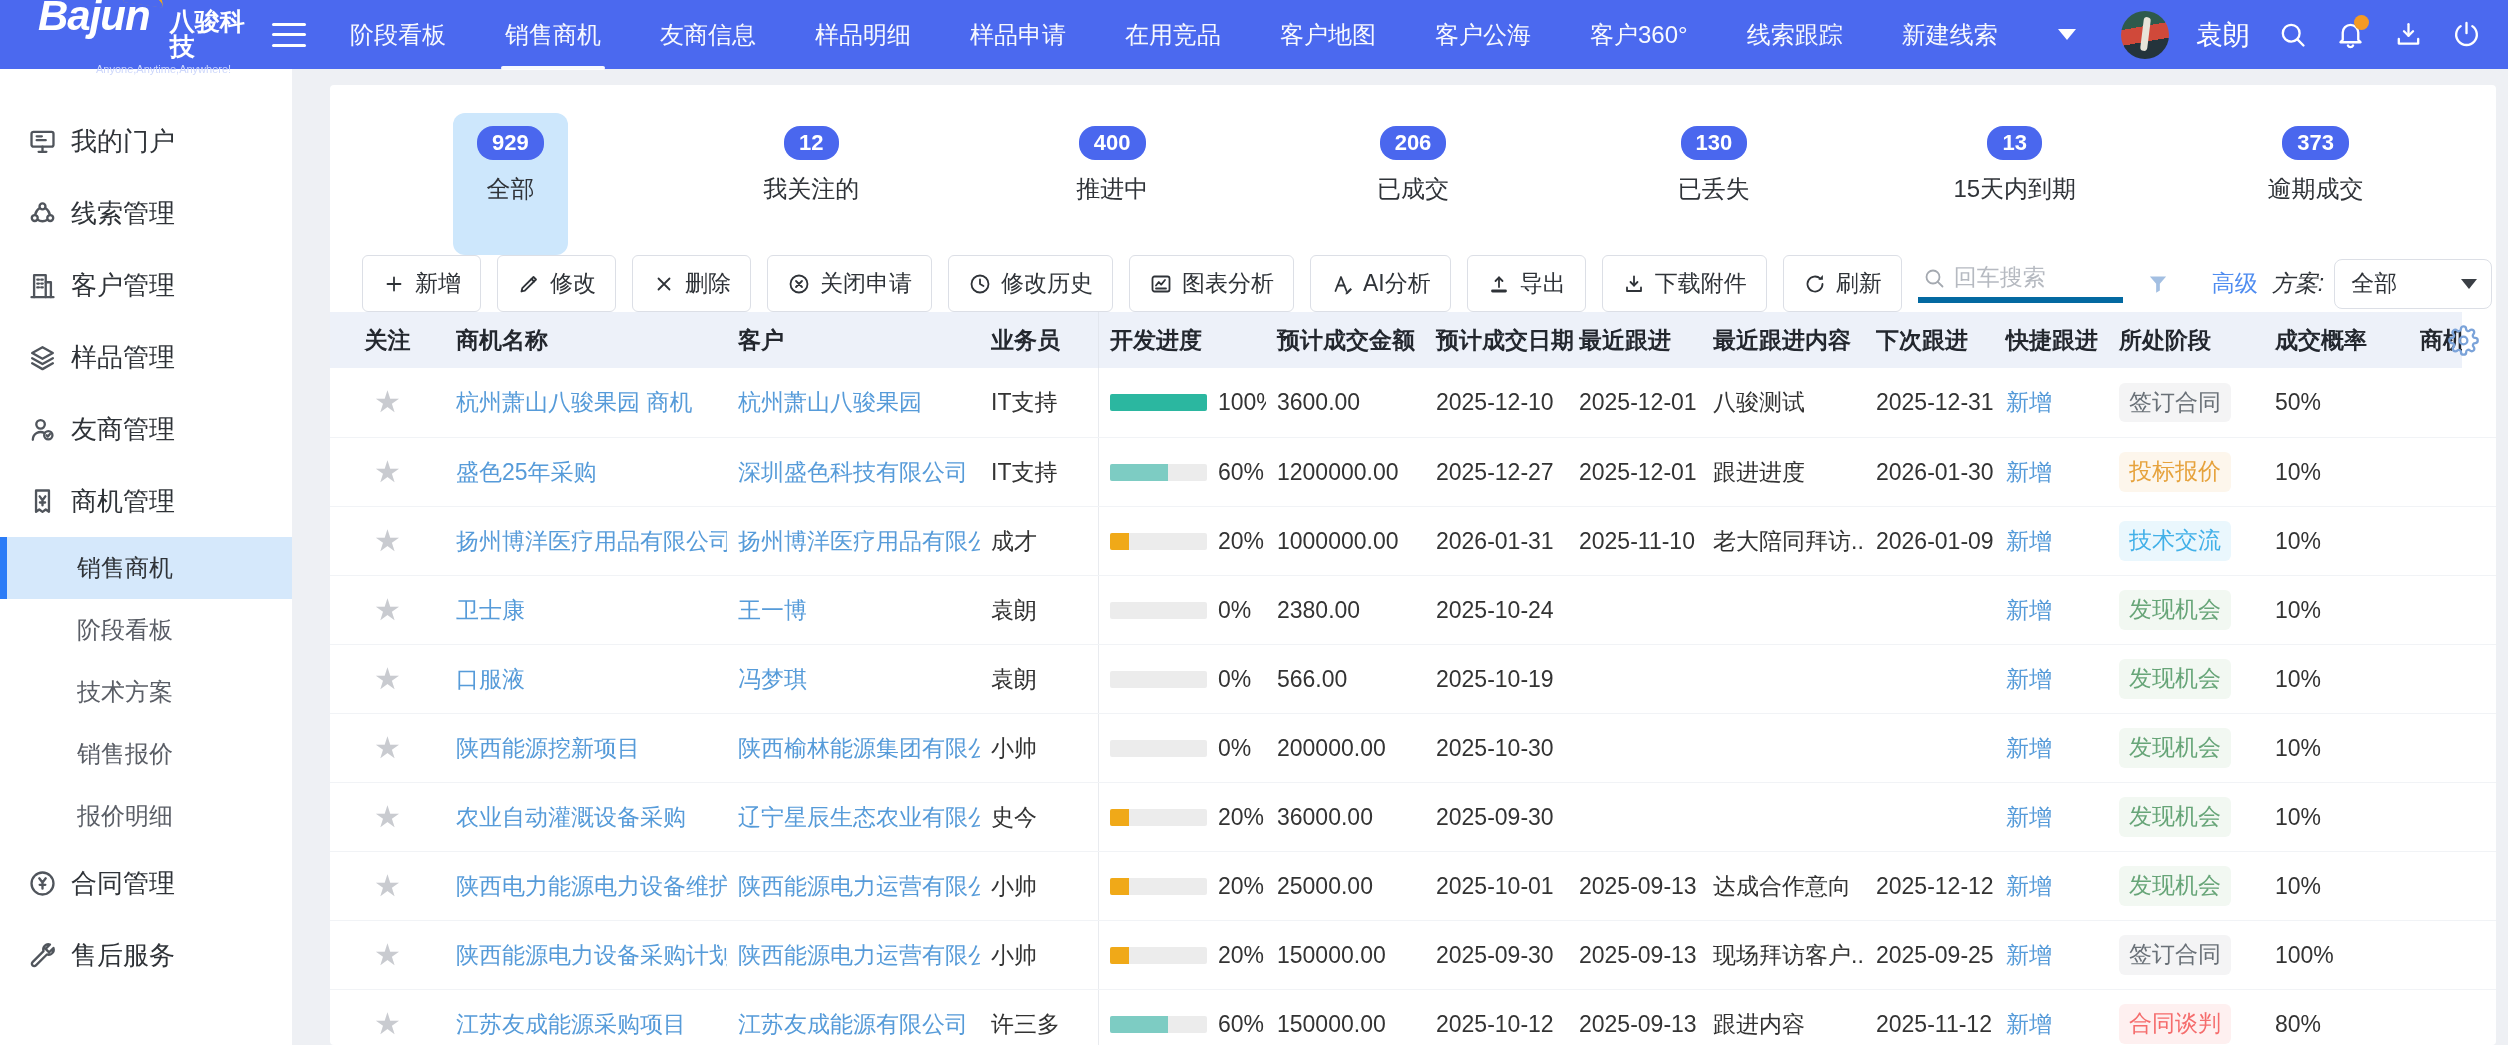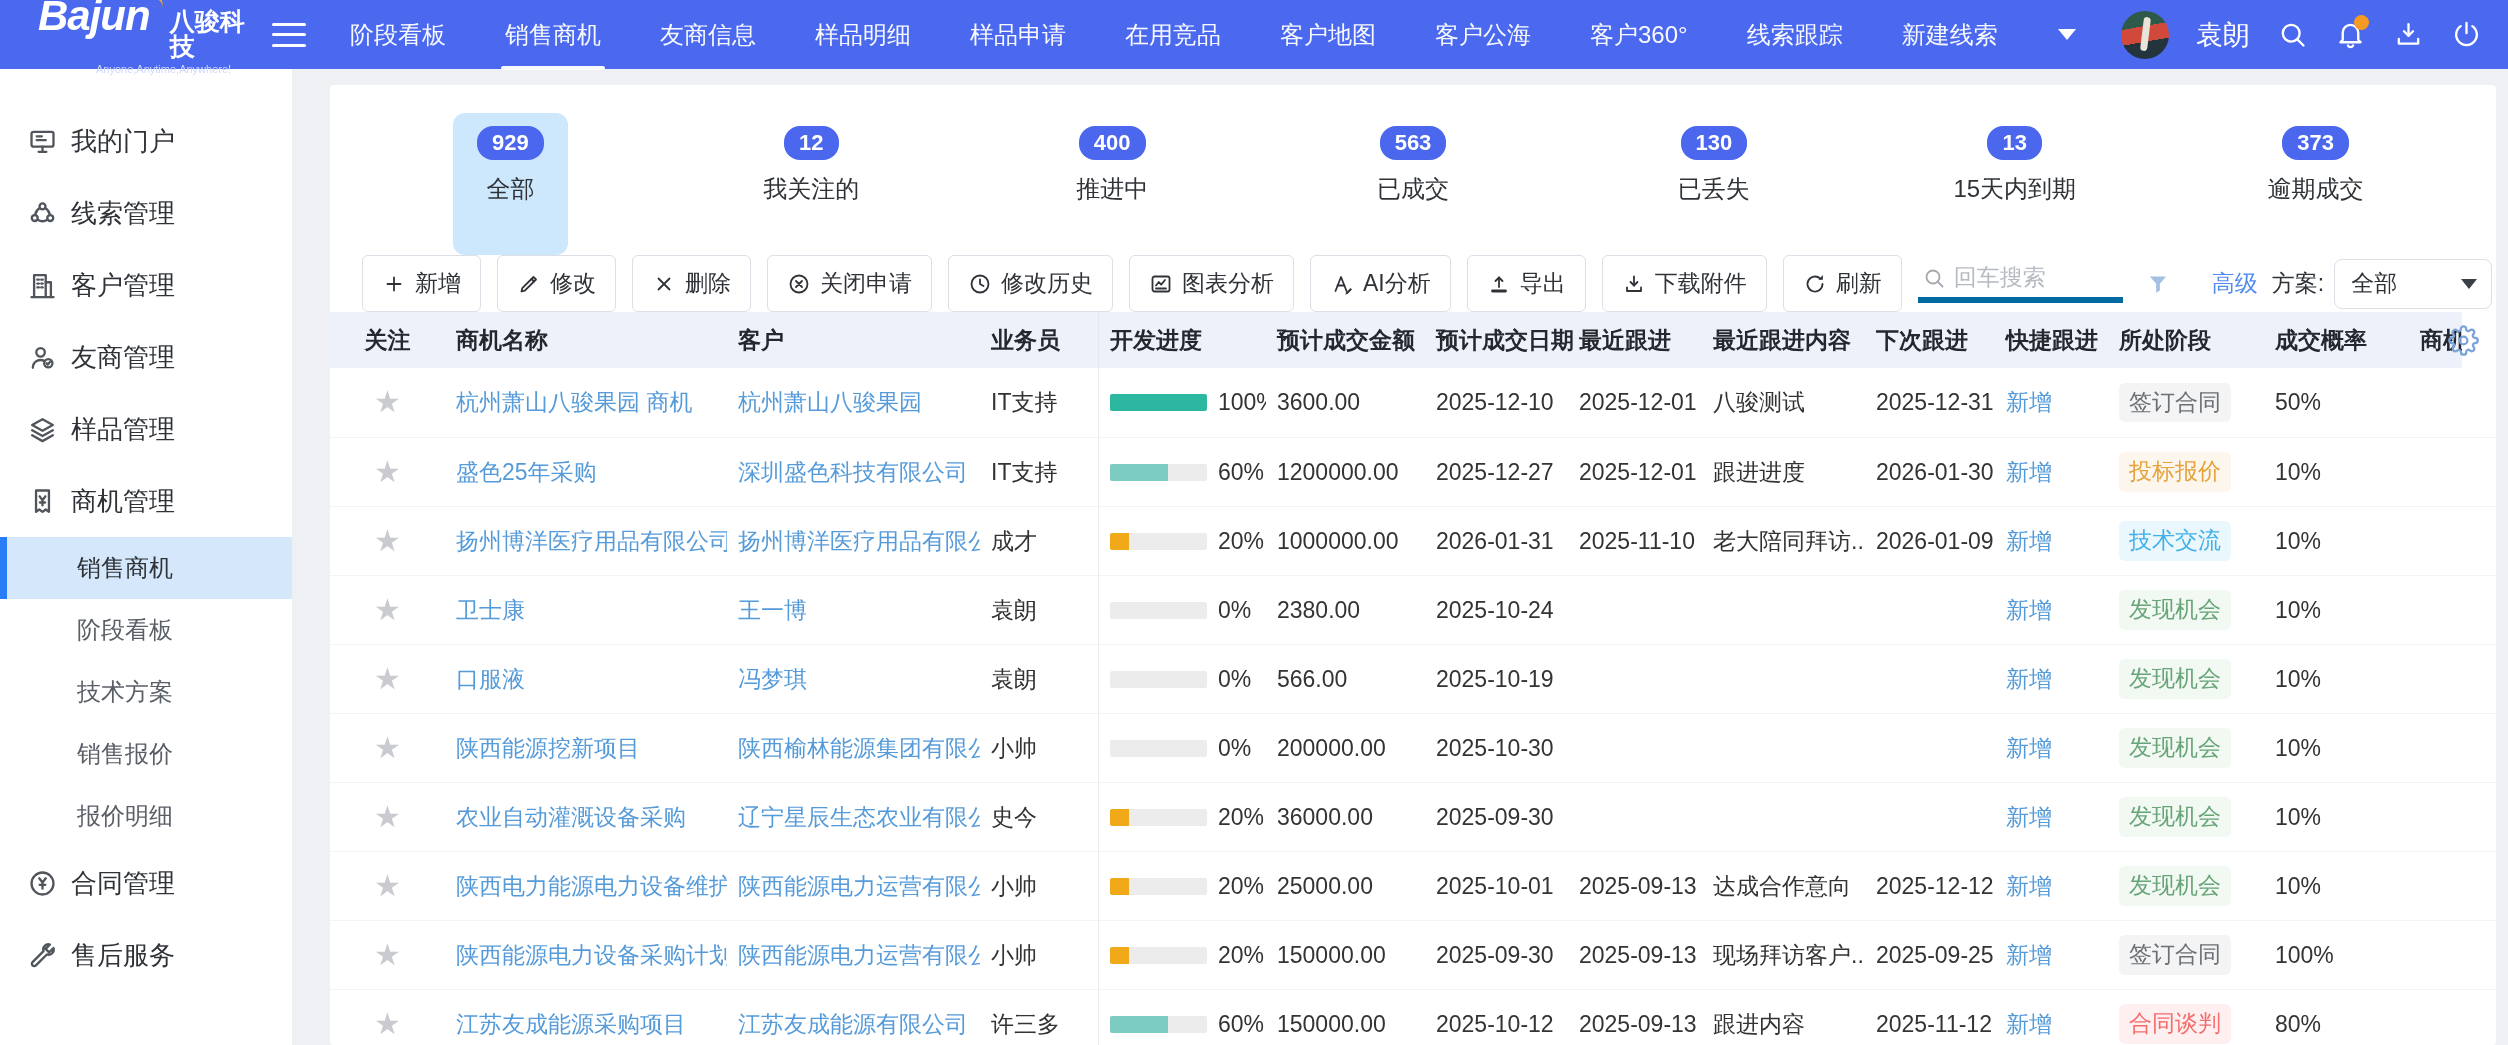--- a/index.html
+++ b/index.html
@@ -60,21 +60,21 @@
   .tbtn .ico svg { width:100%; height:100%; }
   .tb-right { margin-left:auto; display:flex; align-items:center; }
   .search-wrap { display:flex; align-items:center; gap:8px; border-bottom:6px solid #0369a1; padding:0 4px 6px; width:205px; }
   .search-wrap .ico { width:24px; height:24px; color:#a4a9b0; flex:none; }
   .search-wrap .ico svg { width:100%; height:100%; }
   .search-input { border:none; outline:none; width:150px; font-size:23px; color:#333; background:transparent; }
   .search-input::placeholder { color:#b6bac1; }
   .funnel { width:26px; height:26px; color:#a3bfe2; margin:0 14px 0 22px; cursor:pointer; }
   .funnel svg { width:100%; height:100%; }
   .adv-link { font-size:23px; color:#4e8cf0; cursor:pointer; margin-right:14px; white-space:nowrap;margin-left:27px; }
-  .plan-label { font-size:23px; color:#2f3338; margin-right:10px; white-space:nowrap; }
+  .plan-label { font-size:23px; color:#2f3338; margin-right:10px; white-space:nowrap;font-style:italic; }
   .select-box { width:158px; height:50px; border:1px solid #dcdfe6; border-radius:8px; display:flex; align-items:center; justify-content:space-between; padding:0 14px 0 16px; font-size:23px; color:#2f3338; cursor:pointer; background:#fff; }
   .select-caret { width:0; height:0; border-left:8px solid transparent; border-right:8px solid transparent; border-top:10px solid #3a3f45; }
   .mini-ico { width:29px; height:29px; margin-left:17px; cursor:pointer; }
   .mini-ico svg { width:100%; height:100%; }
   .mini-plus, .mini-edit { color:#3d8af2; }
 
   
   .table { position:relative; }
   .trow { display:grid; grid-template-columns:115px 282px 253px 119px 167px 159px 143px 134px 163px 130px 113px 156px 145px minmax(88px,1fr); align-items:center; }
   .thead { height:56px; background:#edf1f9; font-weight:bold; font-size:23px; color:#23272e; position:relative; }
@@ -177,34 +177,34 @@
         <span class="ico"><svg viewBox="0 0 24 24" fill="none" stroke="currentColor" stroke-width="1.8" stroke-linecap="round" stroke-linejoin="round">
             <path d="M5.5 21V4h9v17"></path>
             <path d="M14.5 9.5h4V21"></path>
             <path d="M3.5 21h17"></path>
             <path d="M8 7.5h1.2M8 10.5h1.2M8 13.5h1.2M11 7.5h1.2M11 10.5h1.2M11 13.5h1.2"></path>
           </svg></span>
         <span>客户管理</span>
       </div>
       <div class="side-item">
         <span class="ico"><svg viewBox="0 0 24 24" fill="none" stroke="currentColor" stroke-width="1.8" stroke-linecap="round" stroke-linejoin="round">
+            <path d="M4 8.5l8-4.5 8 4.5-8 4.5z"></path>
+            <path d="M4 12.5l8 4.5 8-4.5"></path>
+            <path d="M4 16.5l8 4.5 8-4.5"></path>
+          </svg></span>
+        <span>样品管理</span>
+      </div>
+      <div class="side-item">
+        <span class="ico"><svg viewBox="0 0 24 24" fill="none" stroke="currentColor" stroke-width="1.8" stroke-linecap="round" stroke-linejoin="round">
             <circle cx="10.5" cy="8" r="3.3"></circle>
             <path d="M4.5 20a6 6 0 0 1 9-5.2"></path>
             <circle cx="16.5" cy="16.5" r="3.2"></circle>
             <path d="M15.2 16.5l.9 1 1.7-2"></path>
           </svg></span>
         <span>友商管理</span>
-      </div>
-      <div class="side-item">
-        <span class="ico"><svg viewBox="0 0 24 24" fill="none" stroke="currentColor" stroke-width="1.8" stroke-linecap="round" stroke-linejoin="round">
-            <path d="M4 8.5l8-4.5 8 4.5-8 4.5z"></path>
-            <path d="M4 12.5l8 4.5 8-4.5"></path>
-            <path d="M4 16.5l8 4.5 8-4.5"></path>
-          </svg></span>
-        <span>样品管理</span>
       </div>
       <div class="side-item">
         <span class="ico"><svg viewBox="0 0 24 24" fill="none" stroke="currentColor" stroke-width="1.8" stroke-linecap="round" stroke-linejoin="round">
             <path d="M7 3.5h10V20l-2.5-1.8L12 20l-2.5-1.8L7 20z"></path>
             <path d="M9.8 8l2.2 3 2.2-3M12 11v4M10 12.8h4"></path>
           </svg></span>
         <span>商机管理</span>
       </div>
       <div class="submenu">
         <div class="side-sub-item active">销售商机</div>
@@ -245,21 +245,21 @@
             </div>
           </div>
           <div class="stat">
             <div class="stat-inner">
               <span class="stat-pill">400</span>
               <span class="stat-label">推进中</span>
             </div>
           </div>
           <div class="stat">
             <div class="stat-inner">
-              <span class="stat-pill">563</span>
+              <span class="stat-pill">206</span>
               <span class="stat-label">已成交</span>
             </div>
           </div>
           <div class="stat">
             <div class="stat-inner">
               <span class="stat-pill">130</span>
               <span class="stat-label">已丢失</span>
             </div>
           </div>
           <div class="stat">

